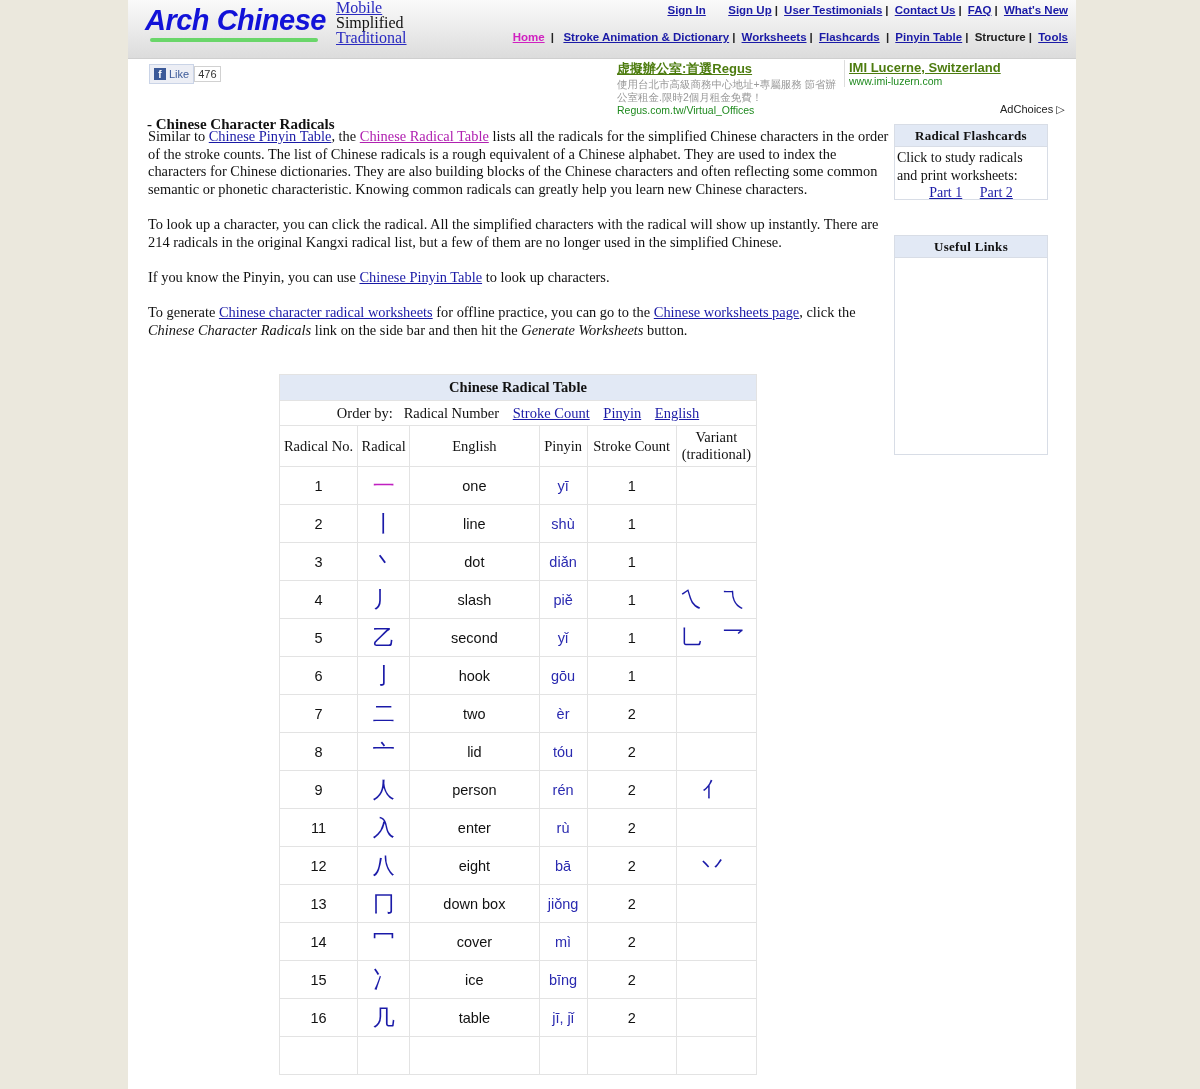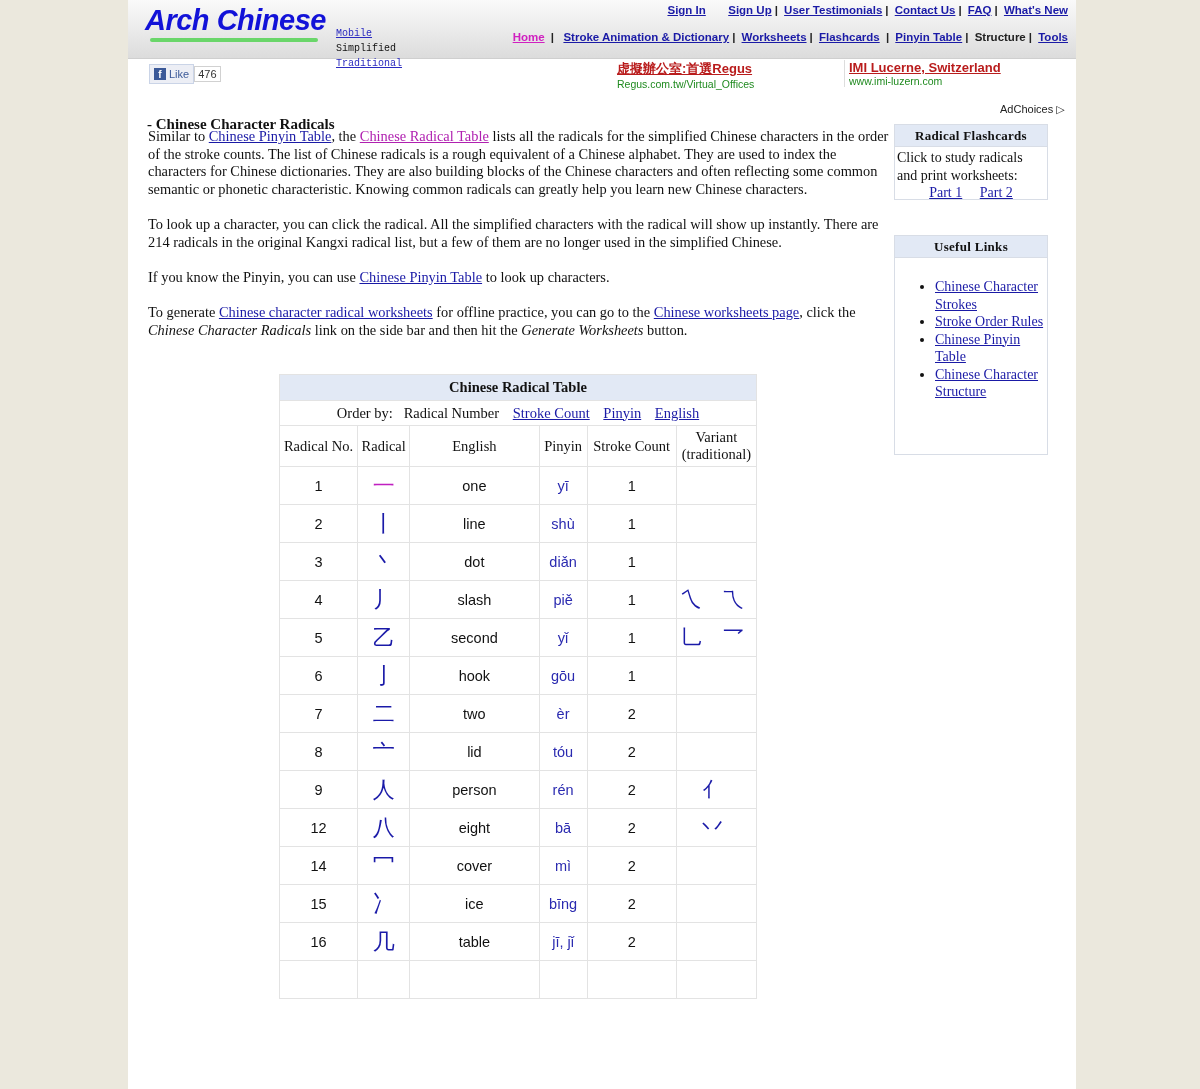--- a/index.html
+++ b/index.html
@@ -23,22 +23,22 @@
   .logo {
     position: absolute; left: 17px; top: 4px;
     font-family: "Liberation Sans", sans-serif; font-weight: bold; font-style: italic;
     font-size: 29px; color: #1212d8; letter-spacing: -0.5px;
   }
   .logo-underline {
     position: absolute; left: 22px; top: 38px; width: 168px; height: 4px;
     background: #6ad66a; border-radius: 2px;
   }
   .version-links {
-    position: absolute; left: 208px; top: 26px;
-    font-family: Liberation Mono, monospace; font-size: 10px; line-height: 15px;
+    position: absolute; left: 208px; top: 0;
+    font-family: Liberation Serif, serif; font-size: 16px; line-height: 15px;
   }
   .version-links a, .version-links span { display: block; }
   .version-links a { color: #2a2ac0; }
   .toplinks {
     position: absolute; right: 8px; top: 4px;
     font-family: "Liberation Sans", sans-serif; font-size: 11.5px; font-weight: bold;
     color: #222;
   }
   .toplinks a { color: #1a1aa6; }
   .navlinks {
@@ -60,21 +60,21 @@
     border: 1px solid #cad4e7; background: #eceef5; color: #3b5998; height: 16px;
   }
   .fb-f { width: 12px; height: 12px; background: #3b5998; color: #fff; font-weight: bold;
     font-size: 10px; display: flex; align-items: flex-end; justify-content: center; }
   .fb-count { border: 1px solid #d1d1d1; padding: 0 3px; height: 14px; line-height: 14px; color: #333; background: #fff; }
 
   
   .ad { position: absolute; font-family: "Liberation Sans", sans-serif; }
   .ad1 { left: 489px; top: 60px; width: 224px; }
   .ad2 { left: 716px; top: 60px; width: 226px; border-left: 1px solid #ddd; padding-left: 4px; }
-  .ad-title { font-size: 13px; font-weight: bold; color: #b91c1c; text-decoration: underline; }
+  .ad-title { font-size: 13px; font-weight: bold; color: #4d7c0f; text-decoration: underline; }
   .ad-text { font-size: 10.5px; color: #999; line-height: 13px; }
   .ad-url { font-size: 10.5px; color: #1f8a1f; }
   .adchoices { position: absolute; left: 872px; top: 103px; font-family: "Liberation Sans", sans-serif; font-size: 11px; color: #222; }
 
   .page-title {
     position: absolute; left: 19px; top: 116px; font-size: 15px; font-weight: bold;
   }
 
   .content {
     position: absolute; left: 20px; top: 128px; width: 742px;
@@ -155,20 +155,21 @@
   <div class="fb">
     <div class="fb-btn">
       <span class="fb-f">f</span>
       <span>Like</span>
     </div>
     <span class="fb-count">476</span>
   </div>
 
   <div class="ad ad1">
     <div class="ad-title">虚擬辦公室:首選Regus</div>
+    <div class="ad-text">使用台北市高級商務中心地址+專屬服務 節省辦公室租金.限時2個月租金免費！</div>
     <div class="ad-url">Regus.com.tw/Virtual_Offices</div>
   </div>
   <div class="ad ad2">
     <div class="ad-title">IMI Lucerne, Switzerland</div>
     <div class="ad-url">www.imi-luzern.com</div>
   </div>
   <div class="adchoices">AdChoices ▷</div>
 
   <div class="page-title">-  Chinese Character Radicals</div>
 
@@ -191,26 +192,20 @@
       <div>Click to study radicals and print worksheets:</div>
       <div class="parts">
         <a href="#">Part 1</a>
         <a href="#">Part 2</a>
       </div>
     </div>
   </div>
 
   <div class="sidebox box2">
     <div class="sidebox-head">Useful Links</div>
-    <ul>
-      <li><a href="#">Chinese Character Strokes</a></li>
-      <li><a href="#">Stroke Order Rules</a></li>
-      <li><a href="#">Chinese Pinyin Table</a></li>
-      <li><a href="#">Chinese Character Structure</a></li>
-    </ul>
   </div>
 
   <table class="rtable">
     <colgroup>
       <col style="width:78px">
         <col style="width:52px">
         <col style="width:129px">
         <col style="width:48px">
         <col style="width:89px">
         <col style="width:80px">
@@ -304,28 +299,44 @@
         </tr>
         <tr class="data">
           <td class="num">9</td>
           <td class="rad"><a href="#" class="rad-link">人</a></td>
           <td class="eng">person</td>
           <td class="py">rén</td>
           <td class="sc">2</td>
           <td class="var">亻</td>
         </tr>
         <tr class="data">
+          <td class="num">11</td>
+          <td class="rad"><a href="#" class="rad-link">入</a></td>
+          <td class="eng">enter</td>
+          <td class="py">rù</td>
+          <td class="sc">2</td>
+          <td class="var"></td>
+        </tr>
+        <tr class="data">
           <td class="num">12</td>
           <td class="rad"><a href="#" class="rad-link">八</a></td>
           <td class="eng">eight</td>
           <td class="py">bā</td>
           <td class="sc">2</td>
           <td class="var">丷</td>
         </tr>
         <tr class="data">
+          <td class="num">13</td>
+          <td class="rad"><a href="#" class="rad-link">冂</a></td>
+          <td class="eng">down box</td>
+          <td class="py">jiǒng</td>
+          <td class="sc">2</td>
+          <td class="var"></td>
+        </tr>
+        <tr class="data">
           <td class="num">14</td>
           <td class="rad"><a href="#" class="rad-link">冖</a></td>
           <td class="eng">cover</td>
           <td class="py">mì</td>
           <td class="sc">2</td>
           <td class="var"></td>
         </tr>
         <tr class="data">
           <td class="num">15</td>
           <td class="rad"><a href="#" class="rad-link">冫</a></td>

